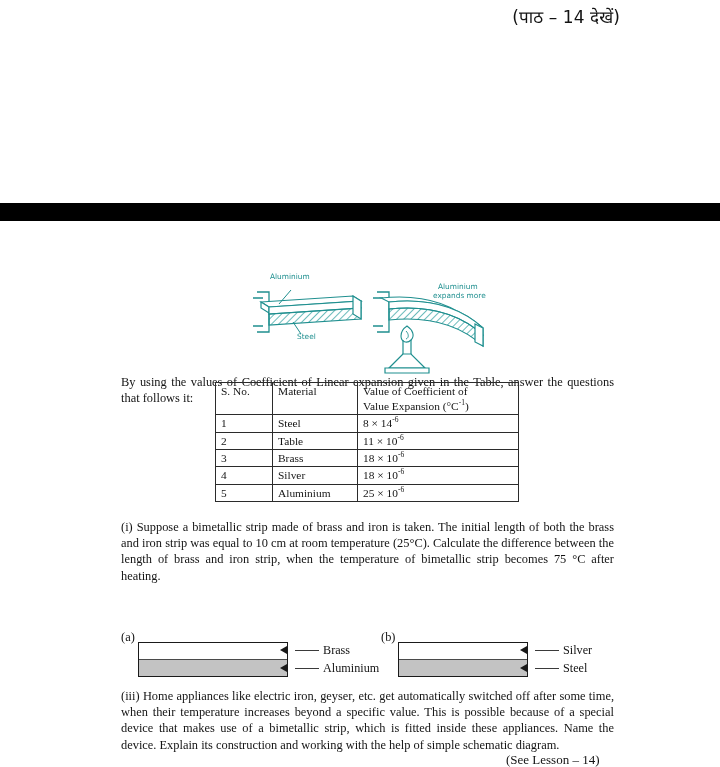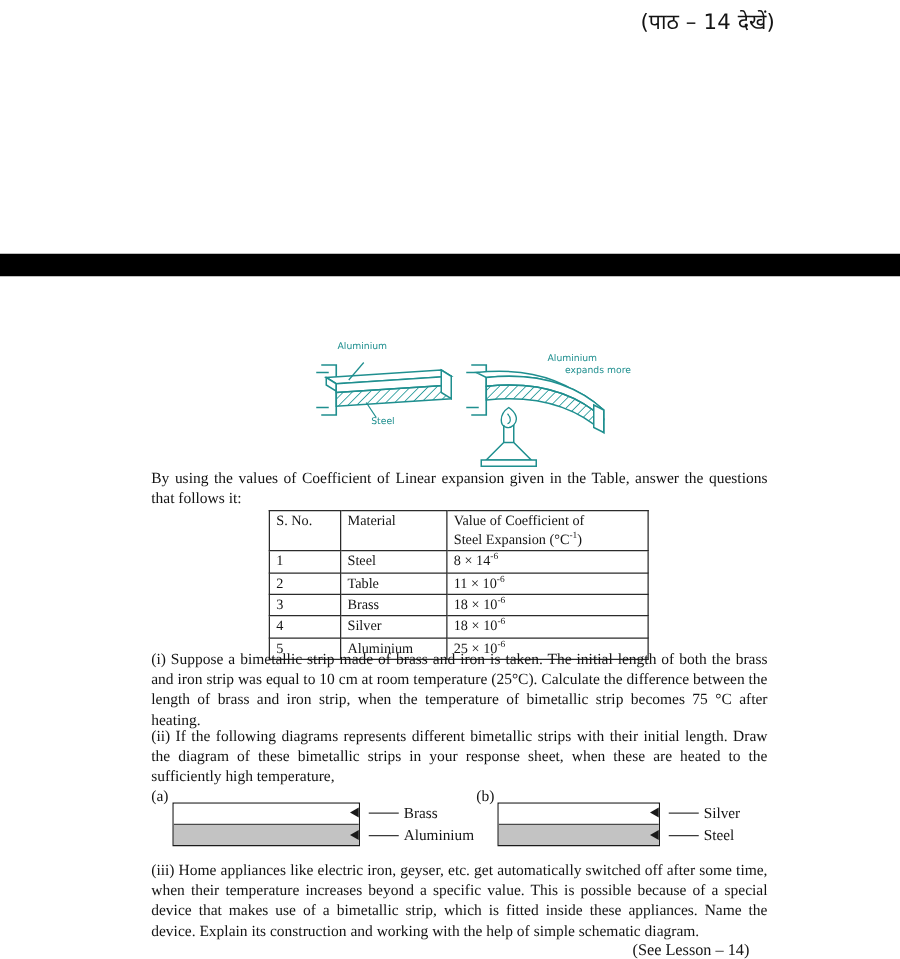--- a/index.html
+++ b/index.html
@@ -65,21 +65,21 @@
     font-size: 7.4px;
     color: #1f8f8f;
     line-height: 9px;
     white-space: nowrap;
   }
 
   
   .coef-table {
     position: absolute;
     left: 215px;
-    top: 408px;
+    top: 382px;
     border-collapse: collapse;
     font-size: 11.4px;
     color: #141414;
     padding-left: 21px;
   }
   .coef-table td, .coef-table th {
     border: 1px solid #2b2b2b;
     padding: 1px 5px 1px 5px;
     font-weight: normal;
     text-align: left;
@@ -197,33 +197,33 @@
         <path d="M168 72 L168 86 M176 72 L176 86" stroke-width="1.2"></path>
 
         <path d="M168 86 L154 100 L190 100 L176 86 Z" fill="#ffffff" stroke-width="1.2"></path>
         <path d="M150 100 L194 100 L194 105 L150 105 Z" fill="#ffffff" stroke-width="1.2"></path>
       </g>
     </svg>
 
     <div class="fig-label" style="left:35px; top:4px;">Aluminium</div>
     <div class="fig-label" style="left:62px; top:64px;">Steel</div>
     <div class="fig-label" style="left:203px; top:14px;">Aluminium</div>
-    <div class="fig-label" style="left:217px; top:23px;">expands more</div>
+    <div class="fig-label" style="left:198px; top:23px;">expands more</div>
   </div>
 
   <div class="para" style="left:121px; top:374px; width:493px;">By using the values of Coefficient of Linear expansion given in the Table, answer the questions that follows it:</div>
 
   <table class="coef-table">
     <thead>
       <tr>
         <td class="c-sno">S. No.</td>
         <td class="c-mat">Material</td>
         <td class="c-val">
           <span>Value of Coefficient of</span><br>
-          <span>Steel Expansion (</span><span>°C</span><sup>-1</sup><span>)</span>
+          <span>Value Expansion (</span><span>°C</span><sup>-1</sup><span>)</span>
         </td>
       </tr>
     </thead>
     <tbody id="table-body">
         <tr>
           <td class="c-sno">1</td>
           <td class="c-mat">Steel</td>
           <td class="c-val"><span>8 × 14</span><sup>-6</sup></td>
         </tr>
         <tr>
@@ -244,21 +244,20 @@
         <tr>
           <td class="c-sno">5</td>
           <td class="c-mat">Aluminium</td>
           <td class="c-val"><span>25 × 10</span><sup>-6</sup></td>
         </tr>
       </tbody>
   </table>
 
   <div class="para" style="left:121px; top:519px; width:493px;">(i) Suppose a bimetallic strip made of brass and iron is taken. The initial length of both the brass and iron strip was equal to 10 cm at room temperature (25°C). Calculate the difference between the length of brass and iron strip, when the temperature of bimetallic strip becomes 75 °C after heating.</div>
 
-  <div class="para" style="left:121px; top:581px; width:493px;">(ii) If the following diagrams represents different bimetallic strips with their initial length. Draw the diagram of these bimetallic strips in your response sheet, when these are heated to the sufficiently high temperature,</div>
 
   <div class="strip-block" style="left:121px; top:630px; width:260px; height:56px;">
     <div class="strip-tag" style="left:0px; top:0px;">(a)</div>
     <div class="strip-box" style="left:17px; top:12px; width:150px; height:35px;">
       <div class="strip-top"></div>
       <div class="strip-bottom"></div>
     </div>
 
     <div class="lead" style="left:174px; top:20px; width:24px;"></div>
     <div class="lead-arrow" style="left:159px; top:16px;"></div>

